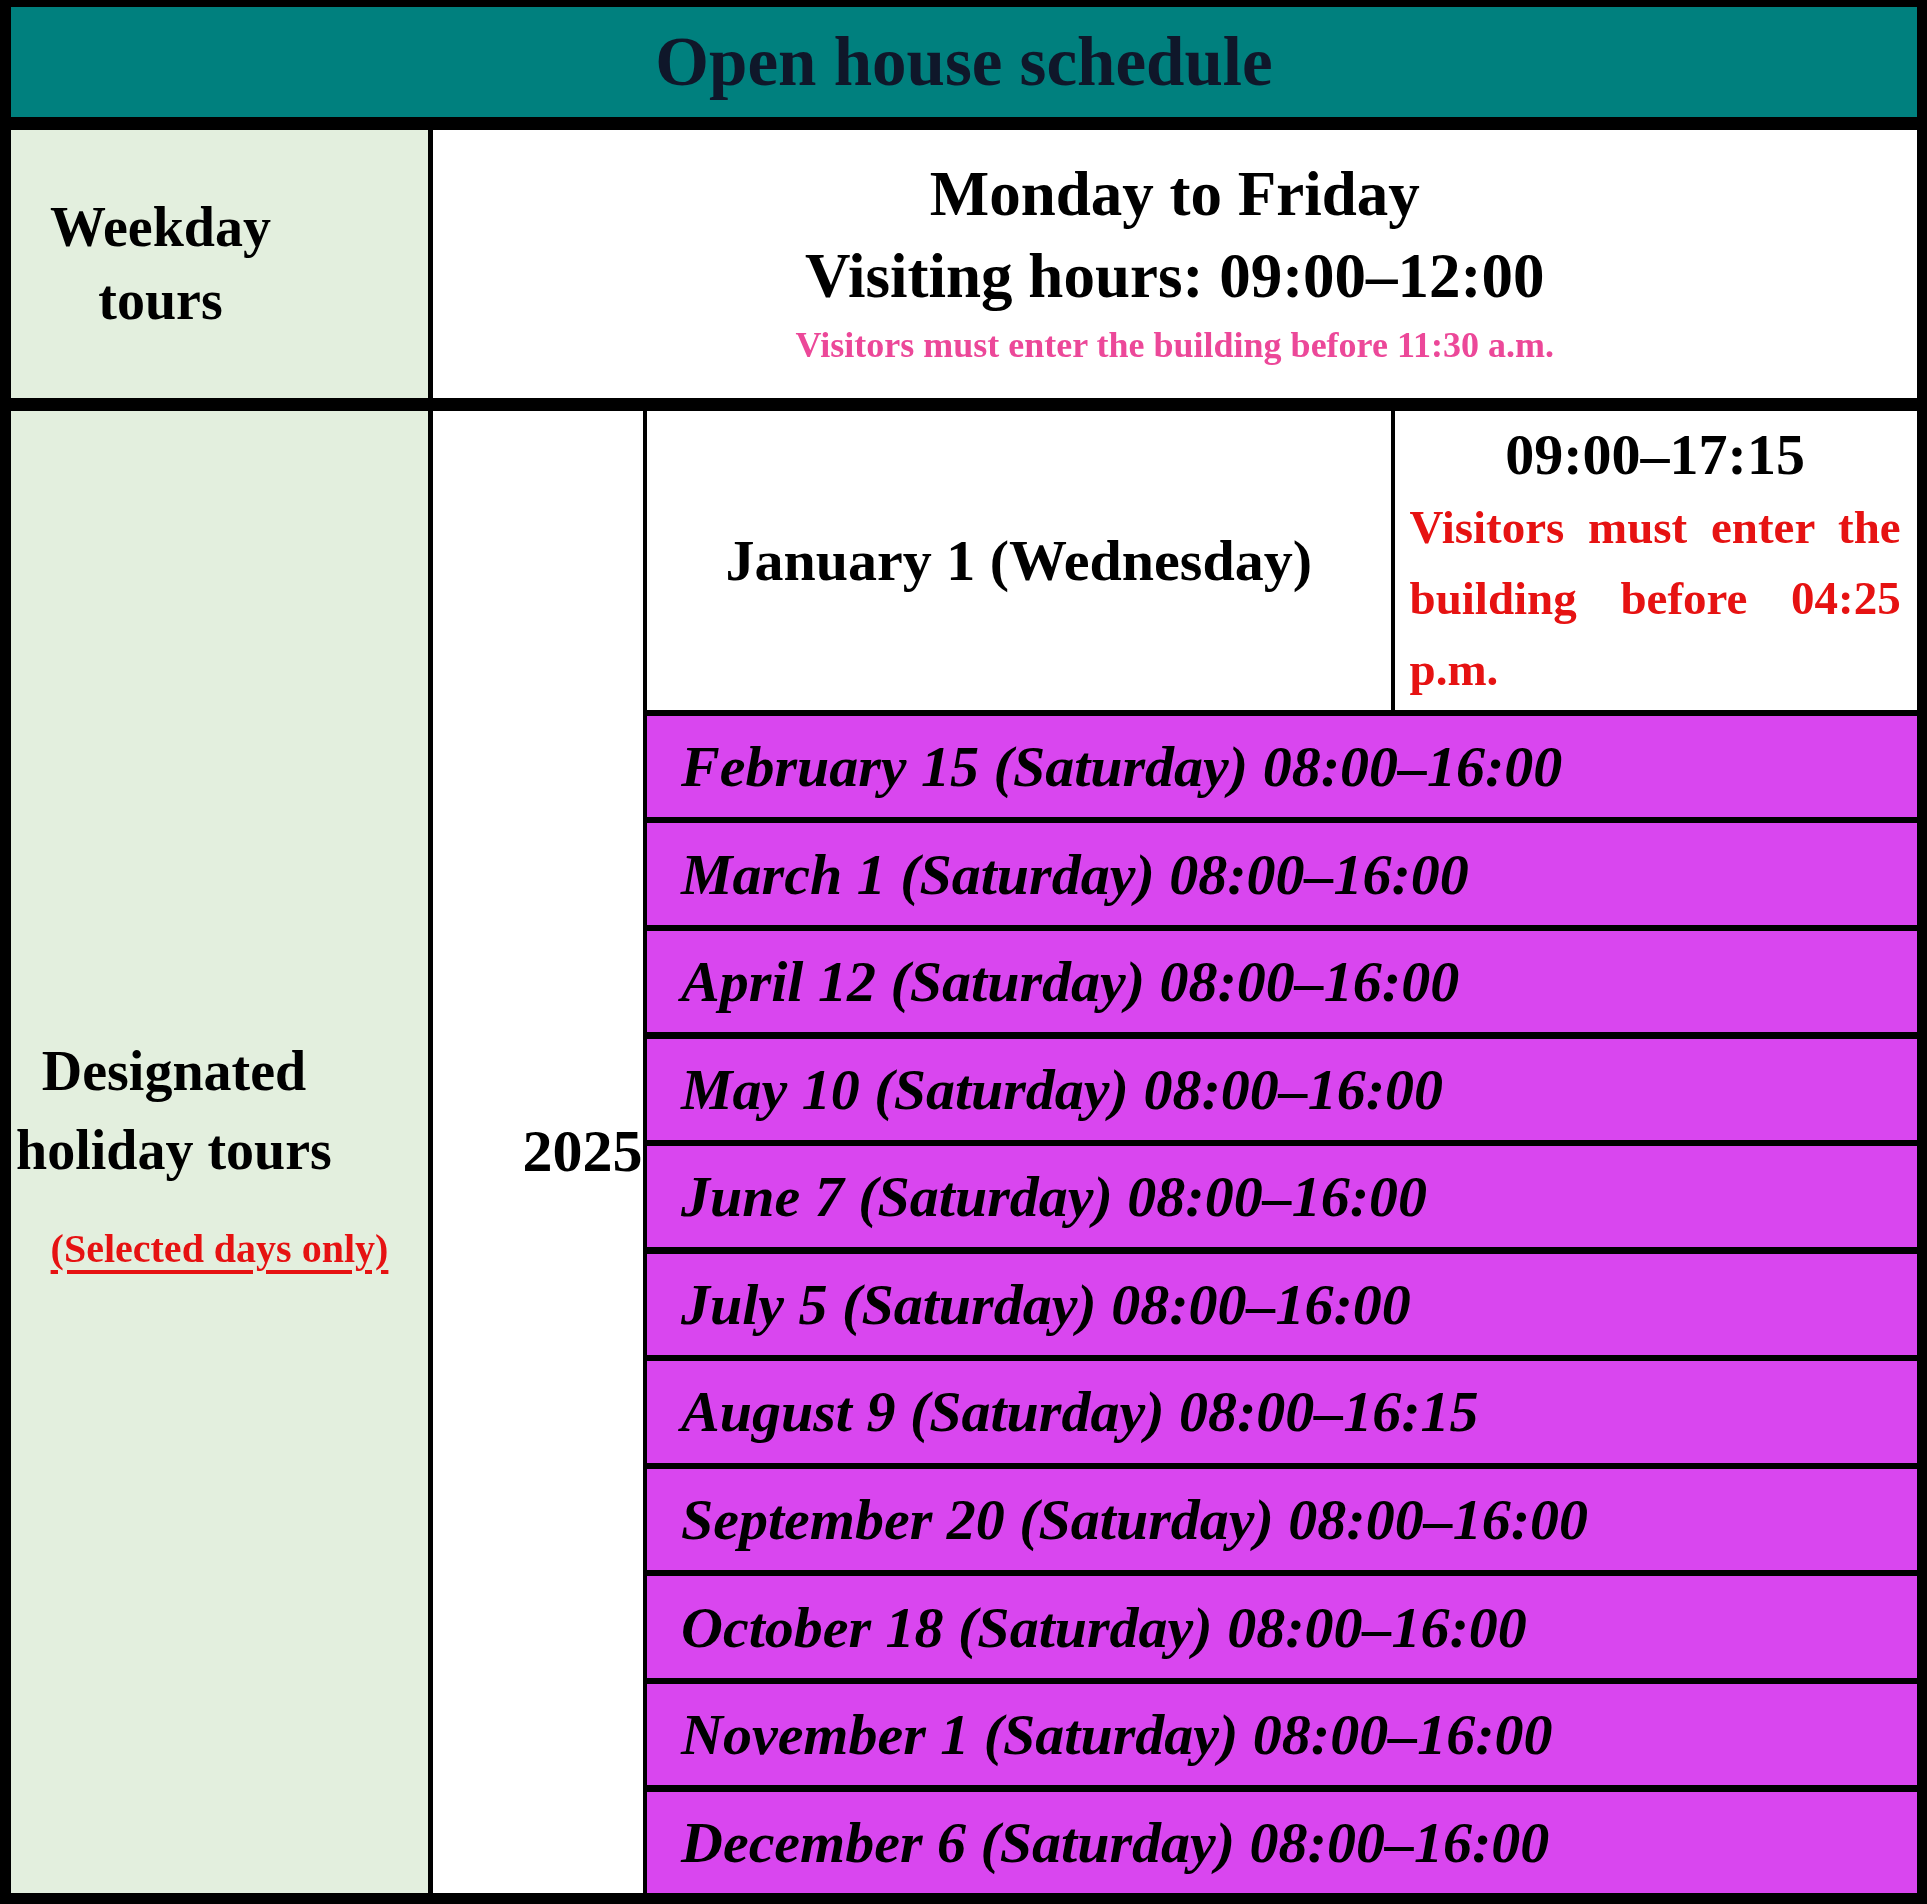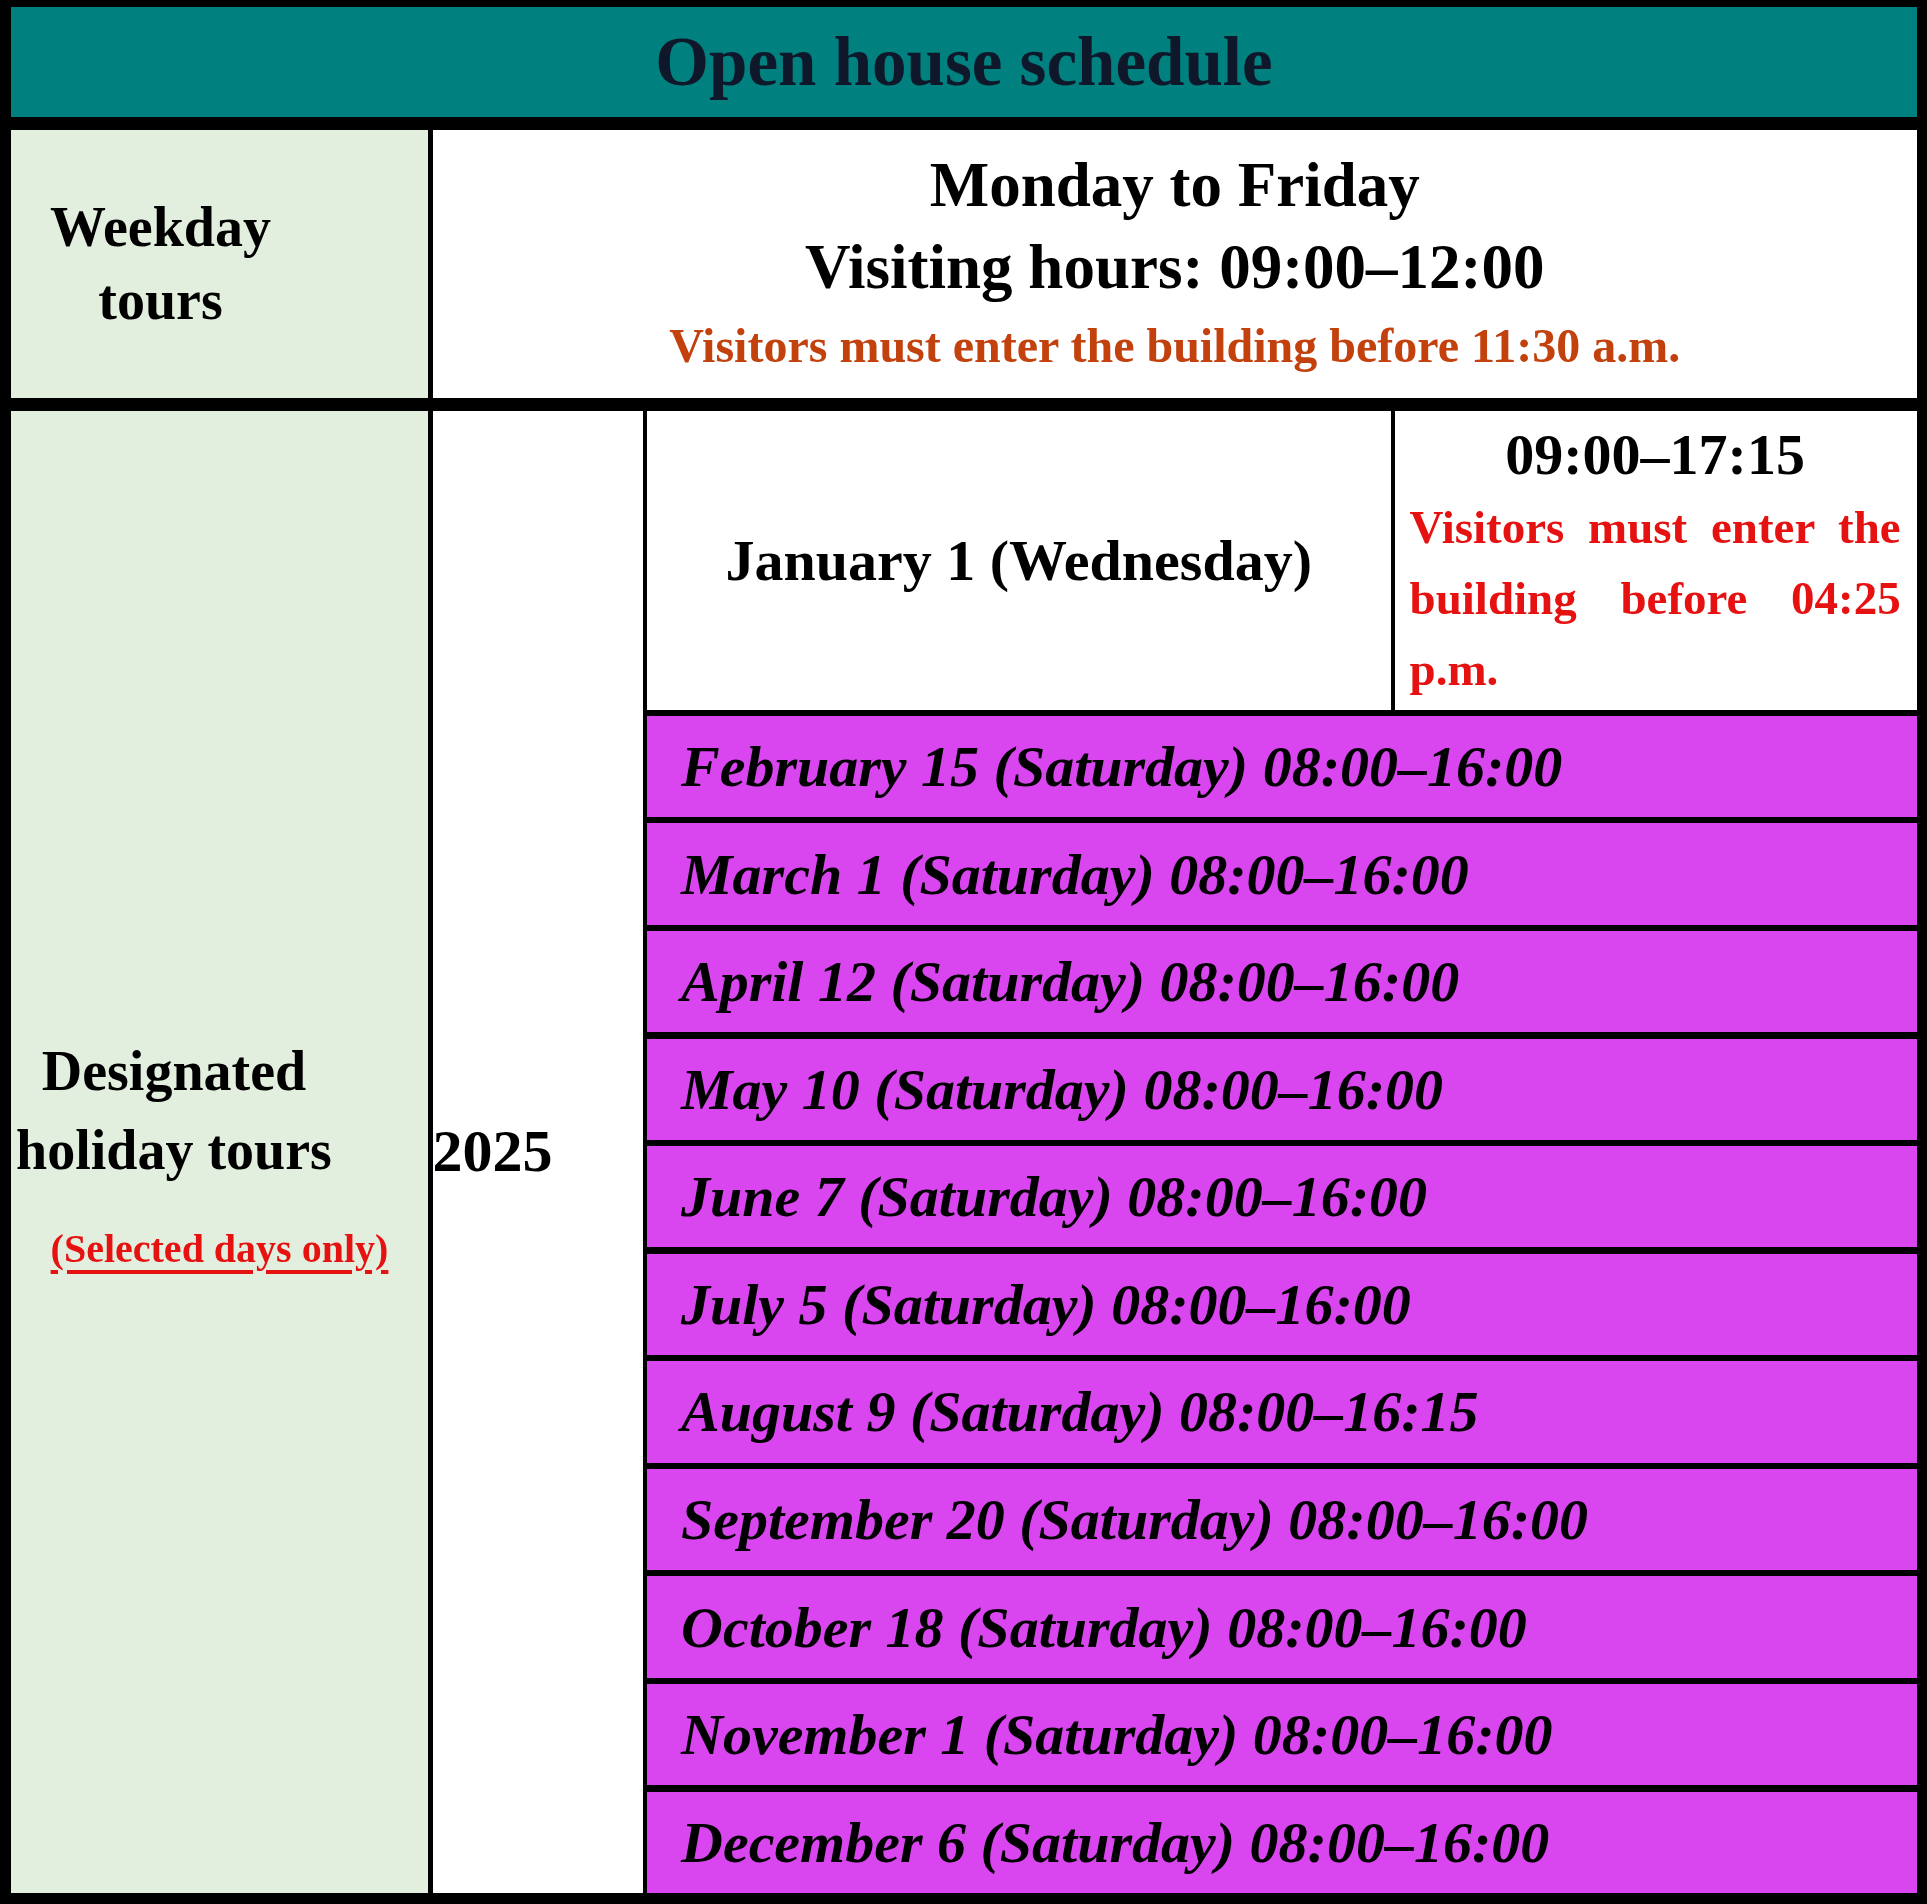--- a/index.html
+++ b/index.html
@@ -52,21 +52,21 @@
     flex: 1;
     margin-left: 4.5px;
     background: #ffffff;
     display: flex;
     flex-direction: column;
     align-items: center;
     justify-content: center;
     text-align: center;
   }
   .sched-line { font-size: 63px; line-height: 1.3; }
-  .weekday-notice { font-size: 48px; line-height: 1.55; color: #c2410c; }
+  .weekday-notice { font-size: 36px; line-height: 1.55; color: #ec4899; }
 
   
   .holiday-row {
     flex: 1 1 auto;
     margin-top: 12.7px;
     display: flex;
     min-height: 0;
   }
   .holiday-label {
     font-size: 56px;
@@ -81,21 +81,21 @@
     text-decoration-thickness: 3.6px;
     text-underline-offset: 8.1px;
   }
   .year-cell {
     flex: 0 0 210px;
     margin-left: 4.5px;
     margin-right: 4.5px;
     background: #ffffff;
     display: flex;
     align-items: center;
-    justify-content: flex-start;
+    justify-content: flex-end;
     font-size: 60px;
   }
   .dates-col {
     flex: 1;
     display: flex;
     flex-direction: column;
     min-width: 0;
   }
   .jan-row {
     flex: 0 0 299px;

